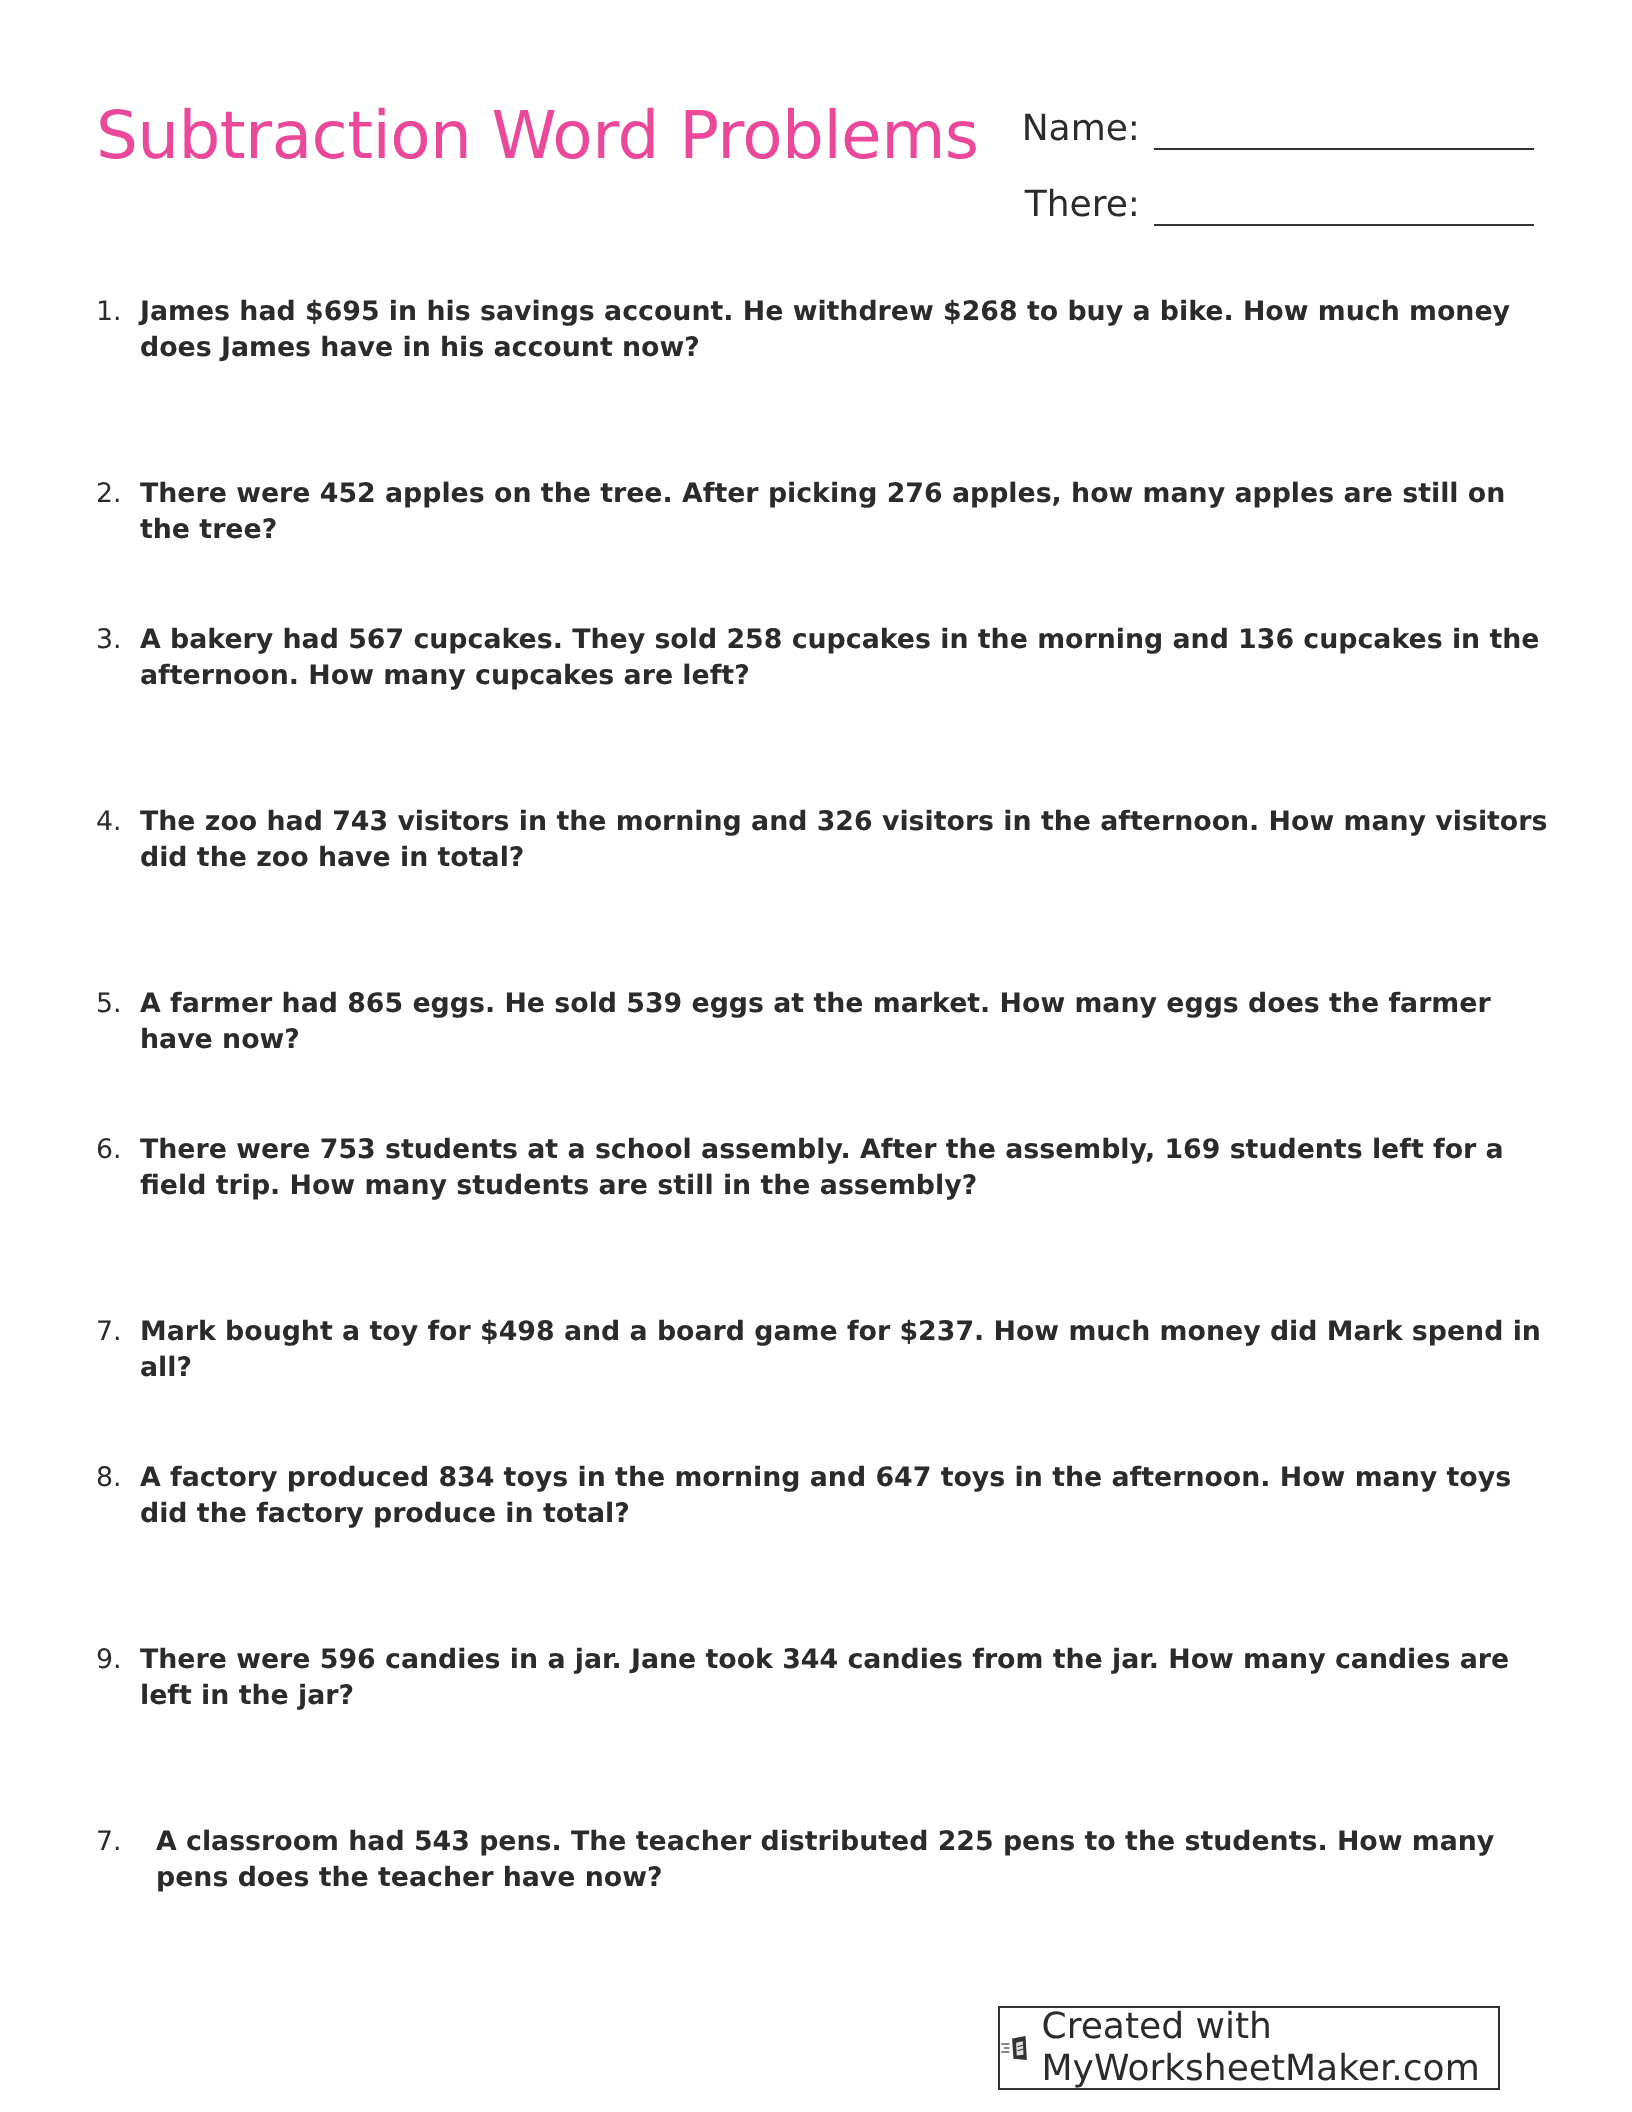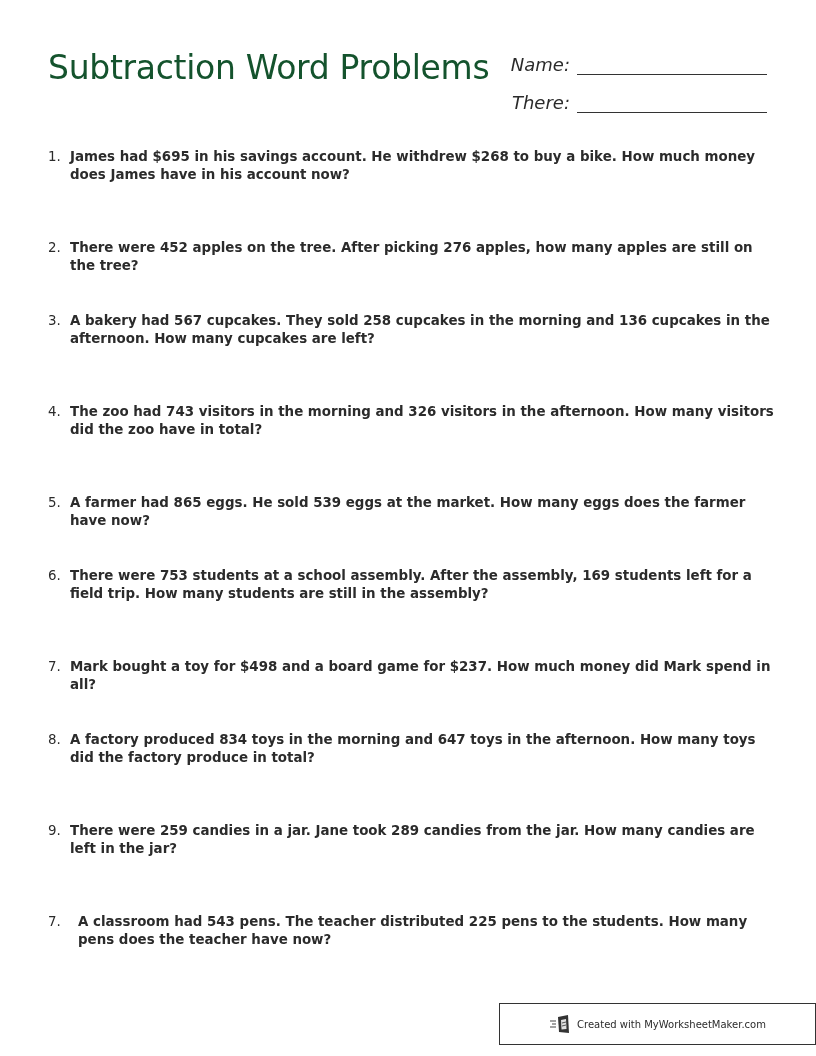--- a/index.html
+++ b/index.html
@@ -1,32 +1,32 @@
 <!DOCTYPE html>
 <html><head>
 <meta charset="utf-8">
 <style>
   html, body { margin: 0; padding: 0; background: #ffffff; }
   body { width: 816px; height: 1056px; position: relative; overflow: hidden;
          font-family: "DejaVu Sans", sans-serif; color: #2b2b2b; }
   .title { position: absolute; left: 48px; top: 48px; font-size: 33px; font-weight: normal;
-           color: #14532d; letter-spacing: -0.3px; margin: 0; }
+           color: #ec4899; letter-spacing: -0.3px; margin: 0; }
   .field { position: absolute; display: flex; align-items: flex-end; }
-  .field-label { font-size: 18px; color: #2b2b2b; text-align: right; width: 64px; font-style: italic; }
+  .field-label { font-size: 18px; color: #2b2b2b; text-align: right; width: 64px; }
   .field-line { width: 190px; border-bottom: 1.3px solid #333; margin-left: 7px; height: 22px; }
   .name-field { left: 506px; top: 52px; }
   .date-field { left: 506px; top: 90px; }
   .problems { position: absolute; left: 48px; top: 148px; width: 730px; }
   .problem { position: absolute; left: 0; width: 730px; display: flex; font-size: 13.4px; line-height: 18px; color: #2b2b2b; }
   .num { width: 22px; flex: none; }
   .num.wide { width: 30px; }
   .text { flex: 1; font-weight: bold; }
-  .footer { position: absolute; left: 499px; top: 1003px; width: 317px; height: 42px;
+  .footer { position: absolute; left: 499px; top: 1003px; width: 251px; height: 42px;
             border: 1.5px solid #333; box-sizing: border-box; display: flex; align-items: center;
-            justify-content: center; font-size: 10px; color: #2b2b2b; }
+            justify-content: center; font-size: 18px; color: #2b2b2b; }
   .logo { width: 22px; height: 20px; margin-right: 6px; }
 </style>
 </head>
 <body>
 
 <h1 class="title">Subtraction Word Problems</h1>
 
 <div class="field name-field">
   <span class="field-label">Name:</span>
   <span class="field-line"></span>
@@ -64,21 +64,21 @@
   <div class="problem" style="top:510px">
     <span class="num">7.</span>
     <span class="text">Mark bought a toy for $498 and a board game for $237. How much money did Mark spend in all?</span>
   </div>
   <div class="problem" style="top:583px">
     <span class="num">8.</span>
     <span class="text">A factory produced 834 toys in the morning and 647 toys in the afternoon. How many toys did the factory produce in total?</span>
   </div>
   <div class="problem" style="top:674px">
     <span class="num">9.</span>
-    <span class="text">There were 259 candies in a jar. Jane took 289 candies from the jar. How many candies are left in the jar?</span>
+    <span class="text">There were 596 candies in a jar. Jane took 344 candies from the jar. How many candies are left in the jar?</span>
   </div>
   <div class="problem" style="top:765px">
     <span class="num wide">7.</span>
     <span class="text">A classroom had 543 pens. The teacher distributed 225 pens to the students. How many pens does the teacher have now?</span>
   </div>
 </div>
 
 <div class="footer">
   <svg class="logo" viewBox="0 0 22 20">
     <line x1="1" y1="7" x2="7" y2="7" stroke="#666" stroke-width="1.2"></line>

